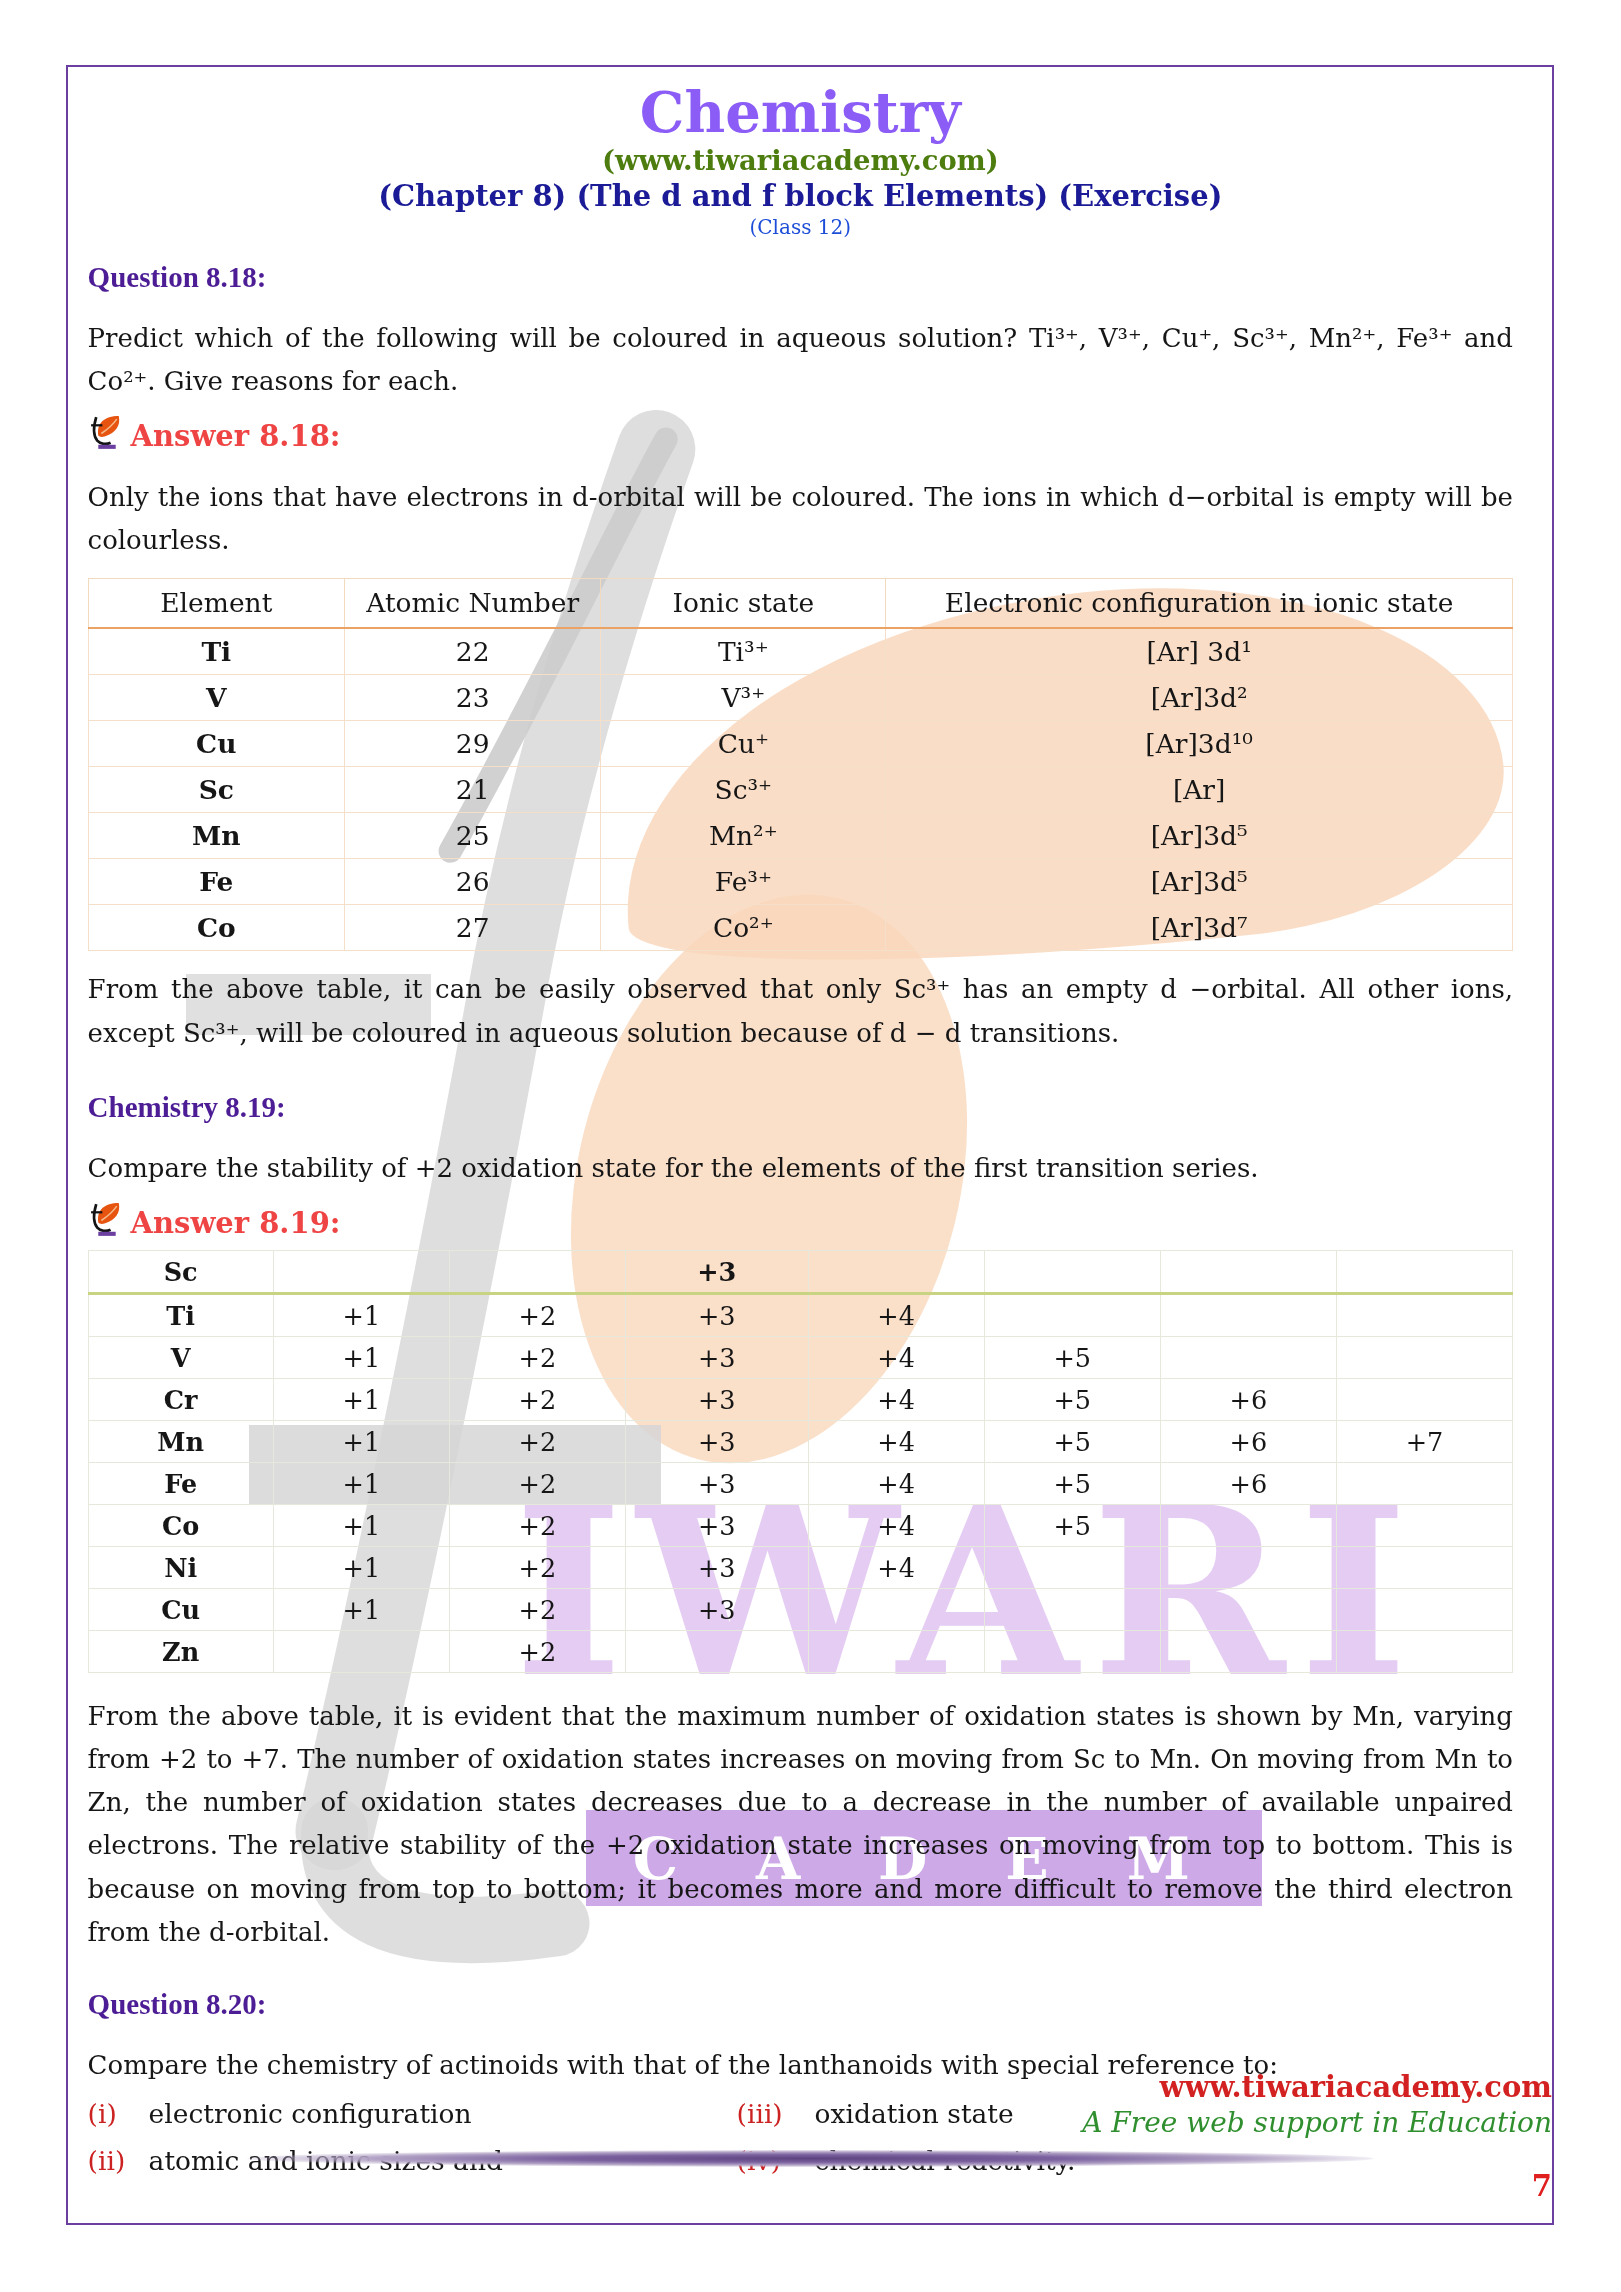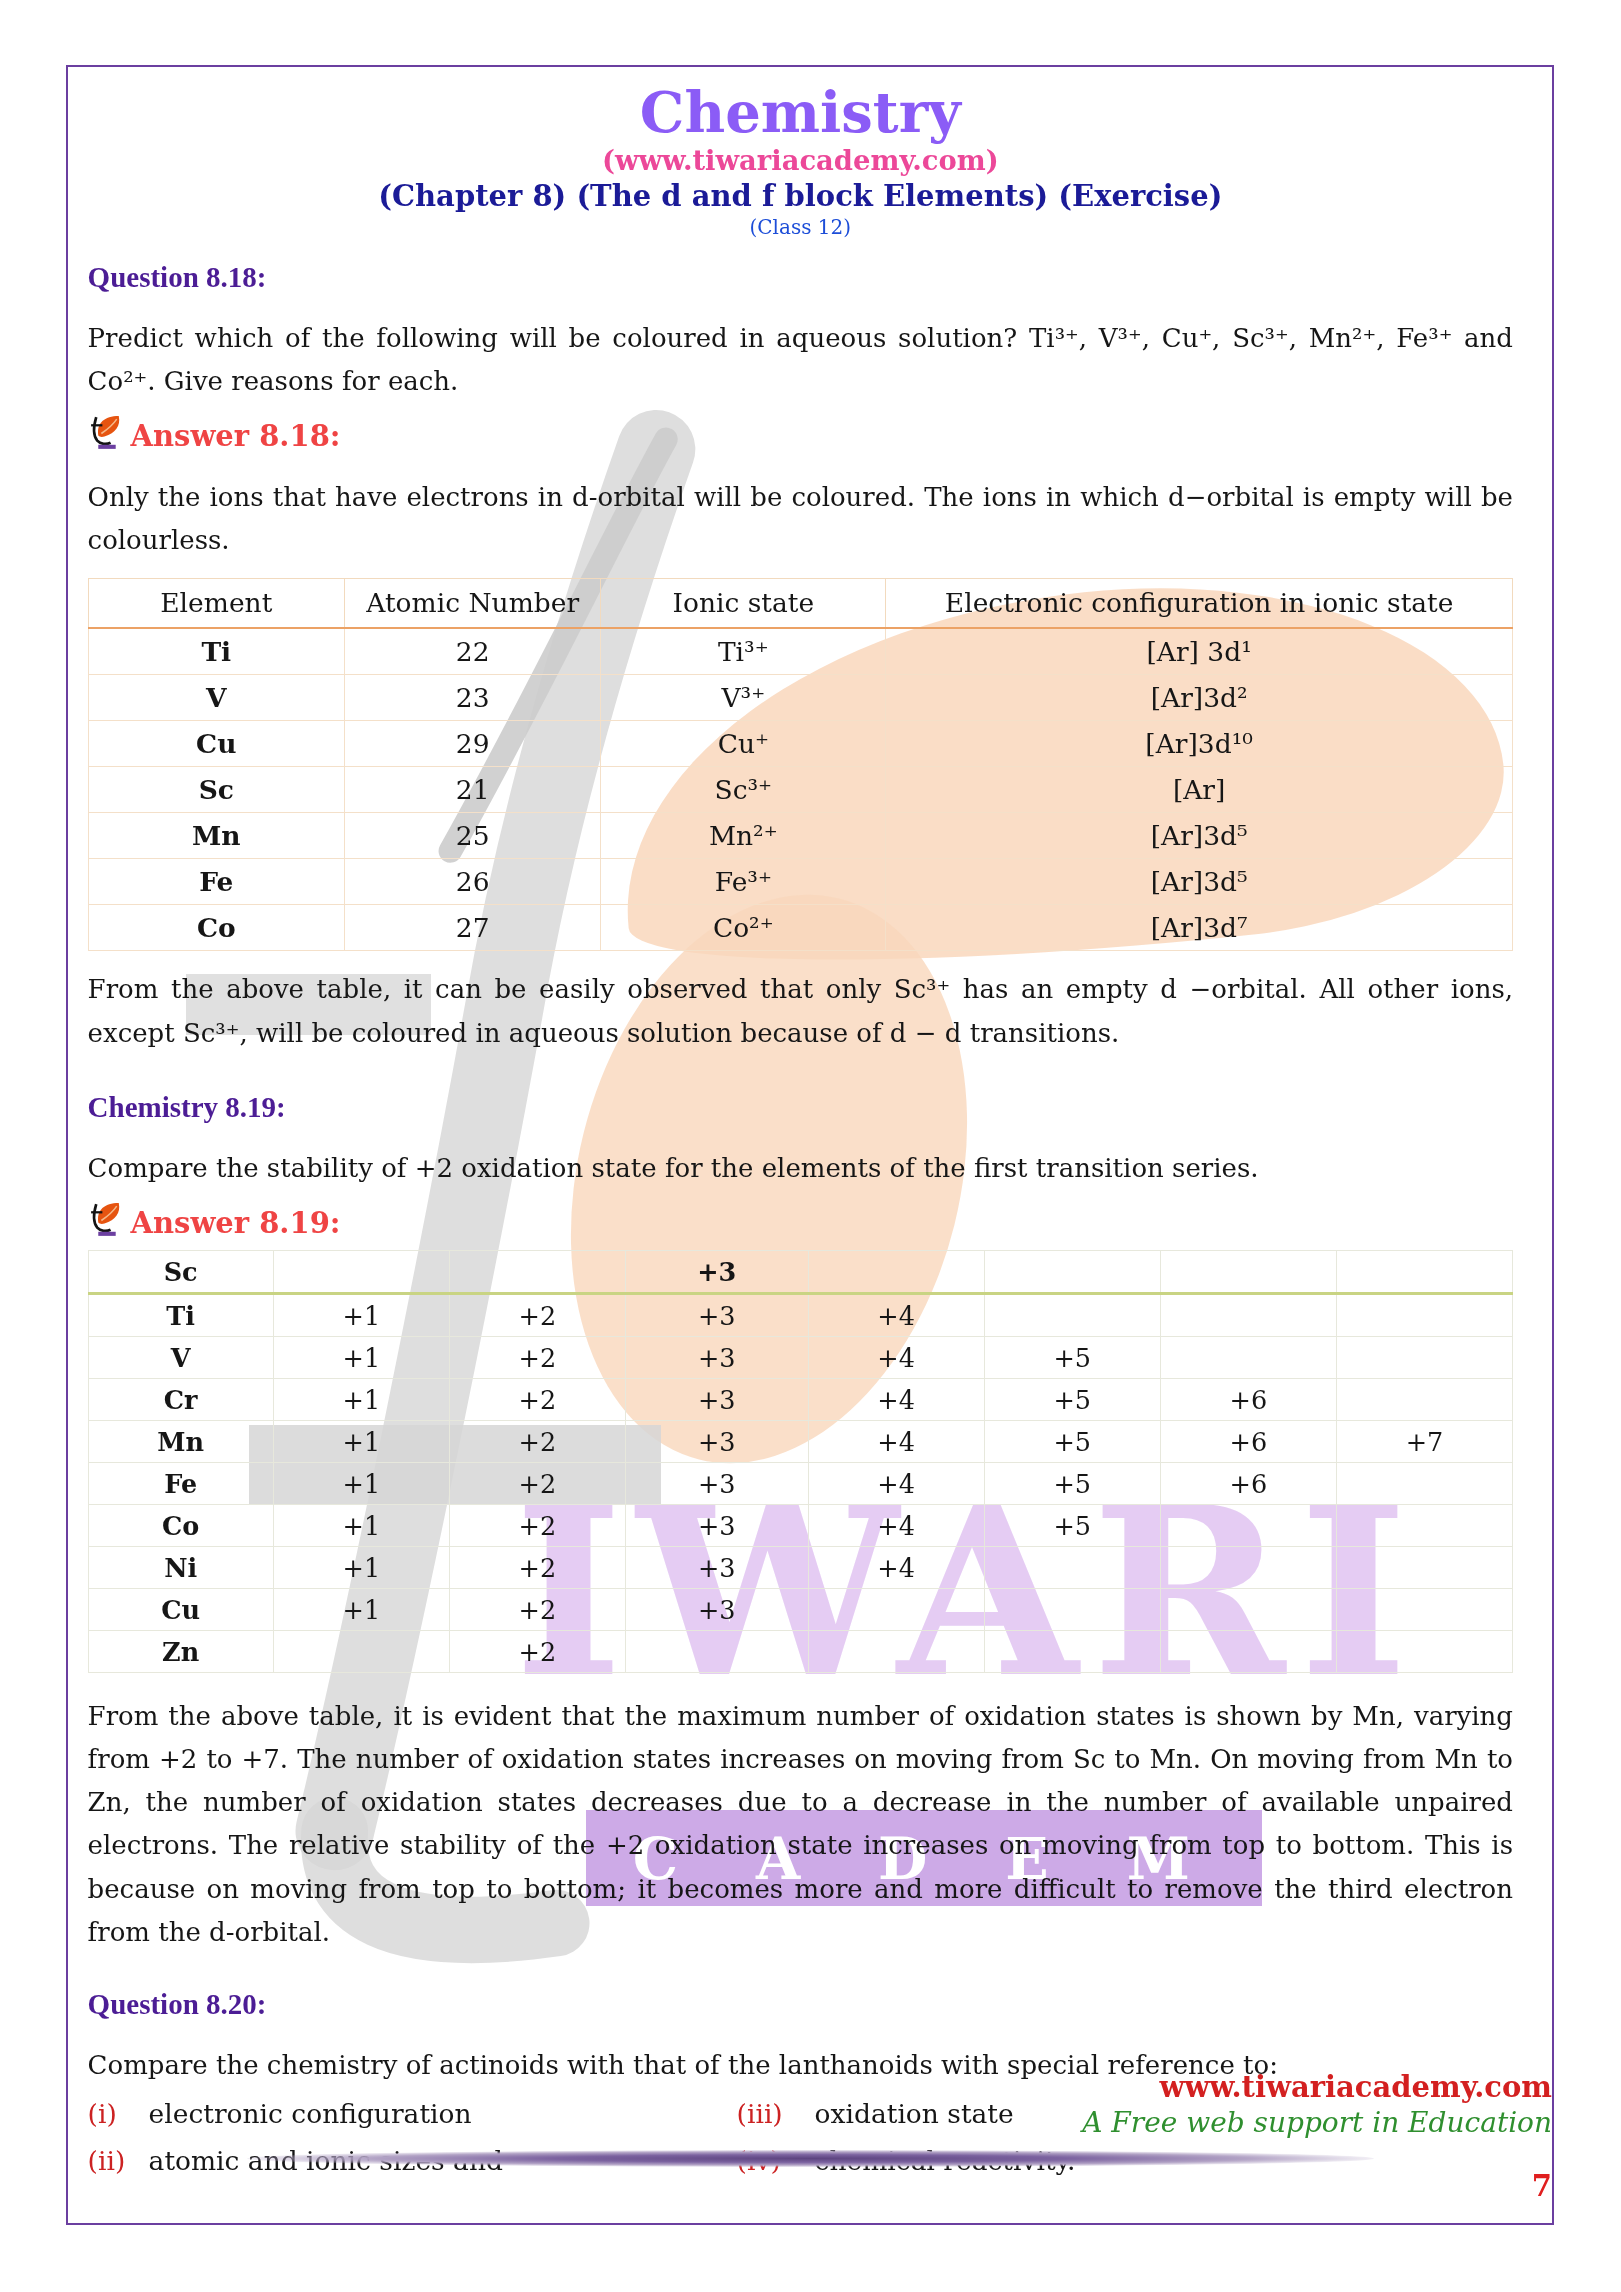--- a/index.html
+++ b/index.html
@@ -35,21 +35,21 @@
     position:absolute;left:518px;top:1743px;width:676px;height:96px;
     background:#c9a3e6;opacity:.92;display:flex;align-items:center;justify-content:center;
   }
   .wm-band span{
     color:#ffffff;font-size:57px;font-weight:bold;letter-spacing:29px;
     font-family:"DejaVu Serif",serif;white-space:nowrap;
   }
   .content{position:relative;z-index:1;padding:13.7px 39px 0 19.6px;}
   .center{text-align:center;}
   .doc-title{font-size:56px;font-weight:bold;color:#8b5cf6;line-height:1.12;}
-  .site-line{font-size:27.4px;font-weight:bold;color:#ec4899;line-height:1.25;}
+  .site-line{font-size:27.4px;font-weight:bold;color:#4d7c0f;line-height:1.25;}
   .chapter-line{font-size:29px;font-weight:bold;color:#1b1b97;line-height:1.3;}
   .class-line{font-size:20px;font-weight:normal;color:#1d4ed8;line-height:1.25;}
   .q-head{font-size:29px;font-weight:bold;color:#4c1d95;margin-top:19.6px;line-height:1.2;font-family:Liberation Serif, serif;}
   .a-head{font-size:29px;font-weight:bold;color:#ef4444;margin-top:9.8px;line-height:1.2;display:flex;align-items:flex-end;gap:3.9px;}
   .body-text{font-size:26px;line-height:1.66;text-align:justify;margin-top:22px;}
   .logo-ico{width:39px;height:41px;flex:0 0 auto;}
   table{border-collapse:collapse;margin-top:15.7px;width:100%;background:transparent;}
   .t1 th{
     font-weight:normal;font-size:26.5px;height:46px;text-align:center;
     border:1px solid #f2dabe;border-bottom:2.9px solid #eca265;

